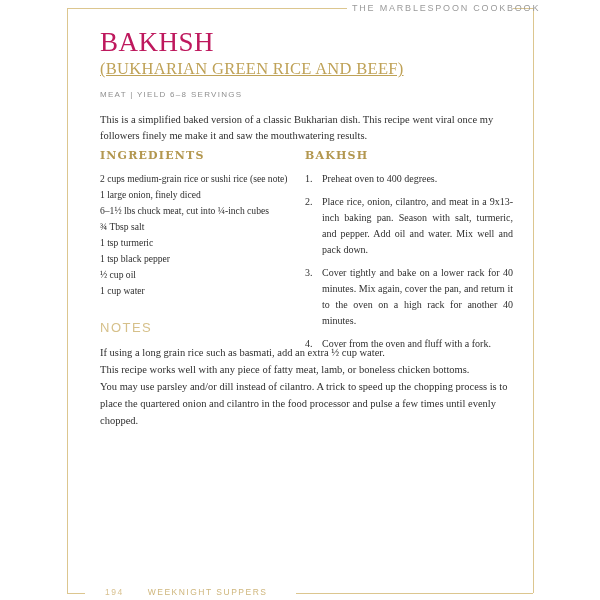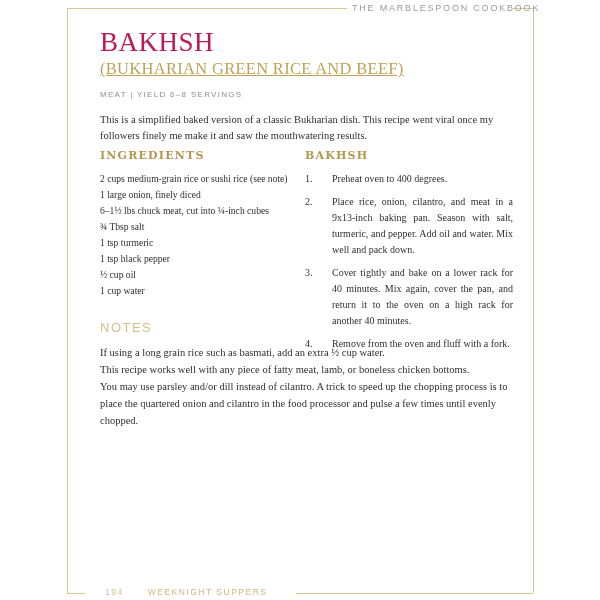--- a/index.html
+++ b/index.html
@@ -55,21 +55,20 @@
     font-size:9.6px; line-height:16px; color:#2f2f2f;
   }
   .method-list { margin:0; padding:0; }
   .method-step { display:flex; margin:0 0 7px 0; }
   .step-num {
     flex:0 0 17px; font-size:10px; line-height:16px; color:#2f2f2f;
   }
   .step-text {
     flex:1; font-size:10px; line-height:16px; color:#2f2f2f;
     text-align:justify;
-    margin-left:10px;
   }
 
   
   .notes { position:absolute; left:100px; top:320px; width:415px; }
   .notes-heading {
     margin:0 0 9px 0; font-family:"Liberation Sans", sans-serif;
     font-weight:400; font-size:13px; letter-spacing:1.5px; color:#d6c08a;
   }
   .note-line { margin:0; font-size:10.5px; line-height:17px; color:#2f2f2f; }
 
@@ -129,21 +128,21 @@
         <div class="method-step">
           <span class="step-num">2.</span>
           <span class="step-text">Place rice, onion, cilantro, and meat in a 9x13-inch baking pan. Season with salt, turmeric, and pepper. Add oil and water. Mix well and pack down.</span>
         </div>
         <div class="method-step">
           <span class="step-num">3.</span>
           <span class="step-text">Cover tightly and bake on a lower rack for 40 minutes. Mix again, cover the pan, and return it to the oven on a high rack for another 40 minutes.</span>
         </div>
         <div class="method-step">
           <span class="step-num">4.</span>
-          <span class="step-text">Remove from the oven and fluff with a fork.</span>
+          <span class="step-text">Cover from the oven and fluff with a fork.</span>
         </div>
       </div>
     </div>
 
   </div>
 
   <div class="notes">
     <h4 class="notes-heading">NOTES</h4>
     <p class="note-line">If using a long grain rice such as basmati, add an extra ½ cup water.</p>
     <p class="note-line">This recipe works well with any piece of fatty meat, lamb, or boneless chicken bottoms.</p>

